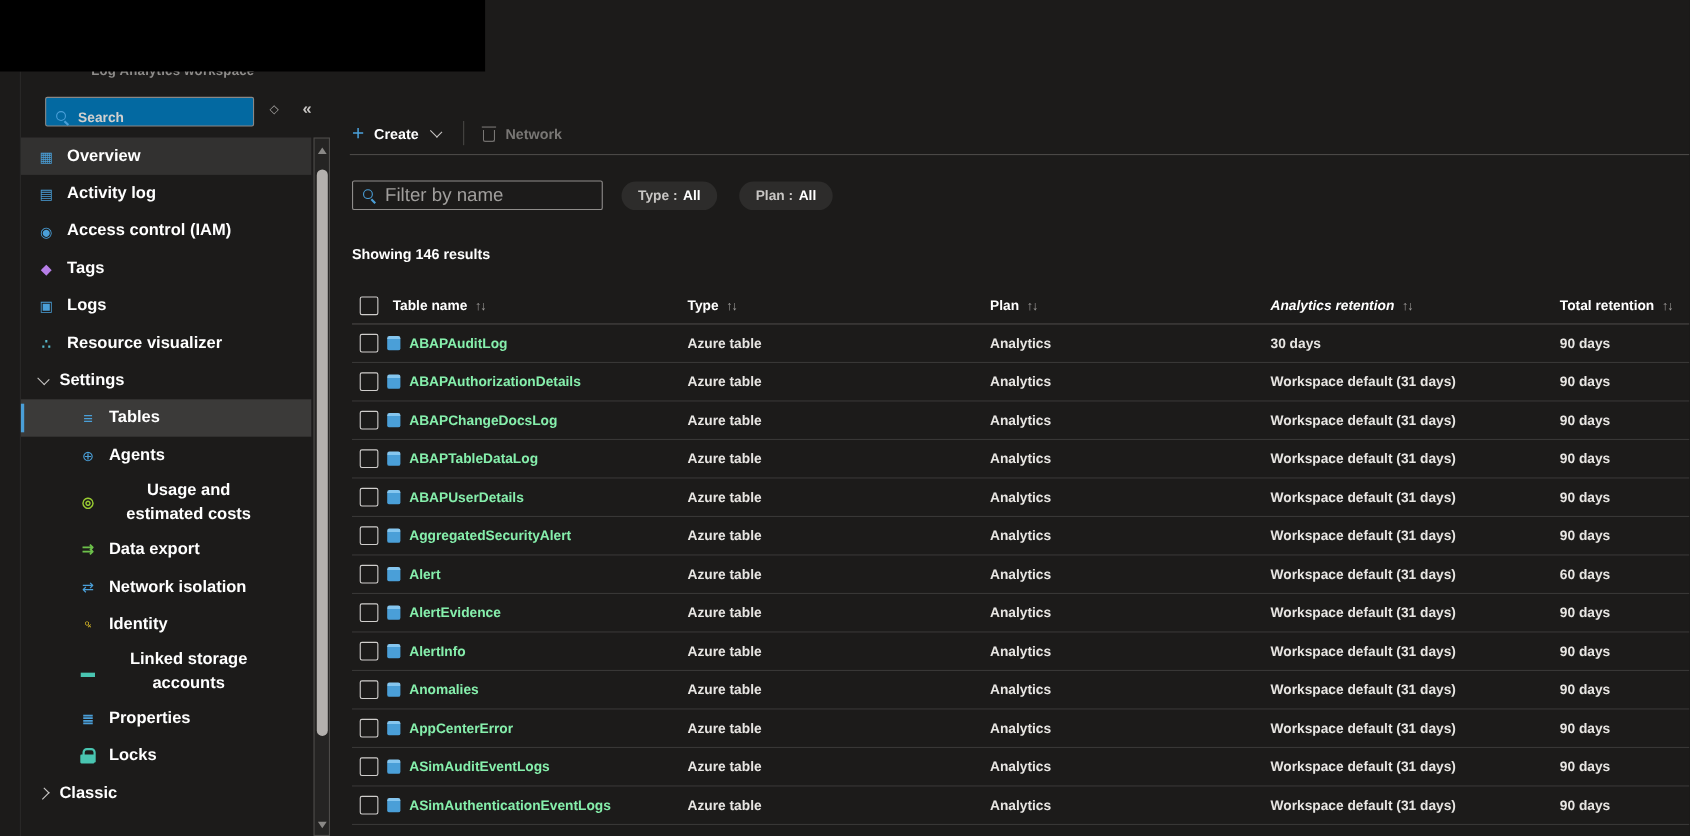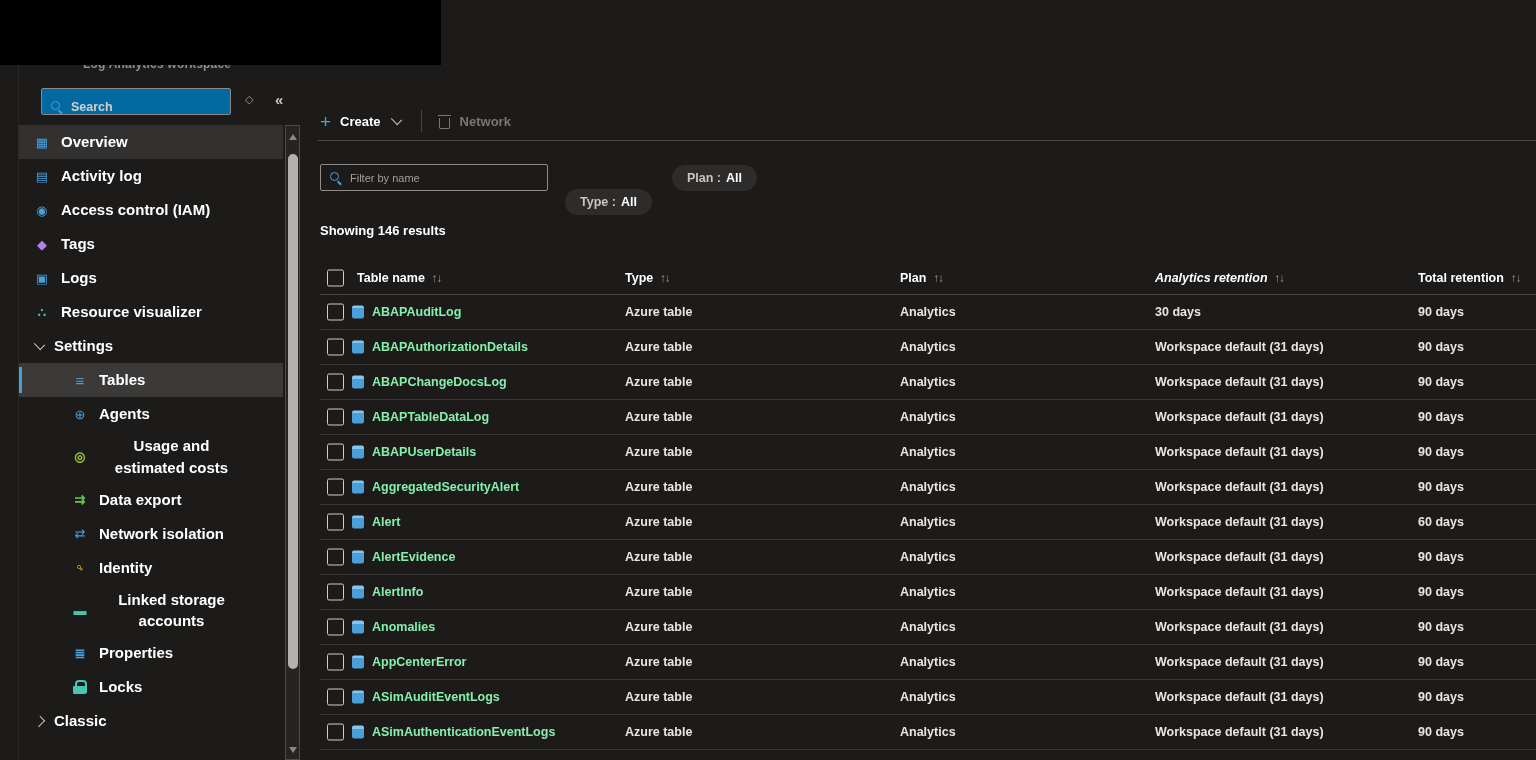--- a/index.html
+++ b/index.html
@@ -85,26 +85,26 @@
   .icon-trash::before { content:""; position:absolute; top:4px; left:1px; right:1px; bottom:0;
                         border:1.5px solid #797775; border-top:none; border-radius:0 0 2px 2px; }
   .icon-trash::after { content:""; position:absolute; top:1px; left:0; right:0; height:1.5px; background:#797775; }
   .delete-label { font-size:13px; font-weight:600; color:#797775; }
 
   .tb-divider { position:absolute; left:18px; top:75px; right:0; height:1px; background:#4a4846; }
 
   .filter-row { position:absolute; left:20px; top:99px; height:28px; }
   .filter-input { position:absolute; left:0; top:0; width:228px; height:27px; border:1px solid #8f8d8b;
                   border-radius:2px; display:flex; align-items:center; gap:7px; padding:0 8px; background:#1c1b1a; }
-  .filter-input .ph { font-size:11px; color:#a19f9d; }
+  .filter-input .ph { font-size:17px; color:#a19f9d; }
   .pill { position:absolute; top:1px; height:26px; background:#2d2c2b; border-radius:13px;
           display:flex; align-items:center; padding:0 15px; font-size:12.5px; white-space:nowrap; }
   .pill .plabel { color:#c8c6c4; font-weight:600; }
   .pill .pvalue { color:#ffffff; font-weight:700; margin-left:5px; }
-  .pill-type { left:245px;margin-top:24px; }
+  .pill-type { left:245px; }
   .pill-plan { left:352px; }
 
   .results { position:absolute; left:20px; top:158px; font-size:13px; font-weight:600; color:#ffffff; }
 
   
   .thead { position:absolute; left:20px; right:0; top:197px; height:33px; border-bottom:1px solid #4a4846; }
   .tbody { position:absolute; left:20px; right:0; top:230px; }
   .trow { position:relative; height:35px; border-bottom:1px solid #383736; }
   .cell { position:absolute; top:50%; transform:translateY(-50%); font-size:12.5px; color:#e8e6e3;
           white-space:nowrap; }

